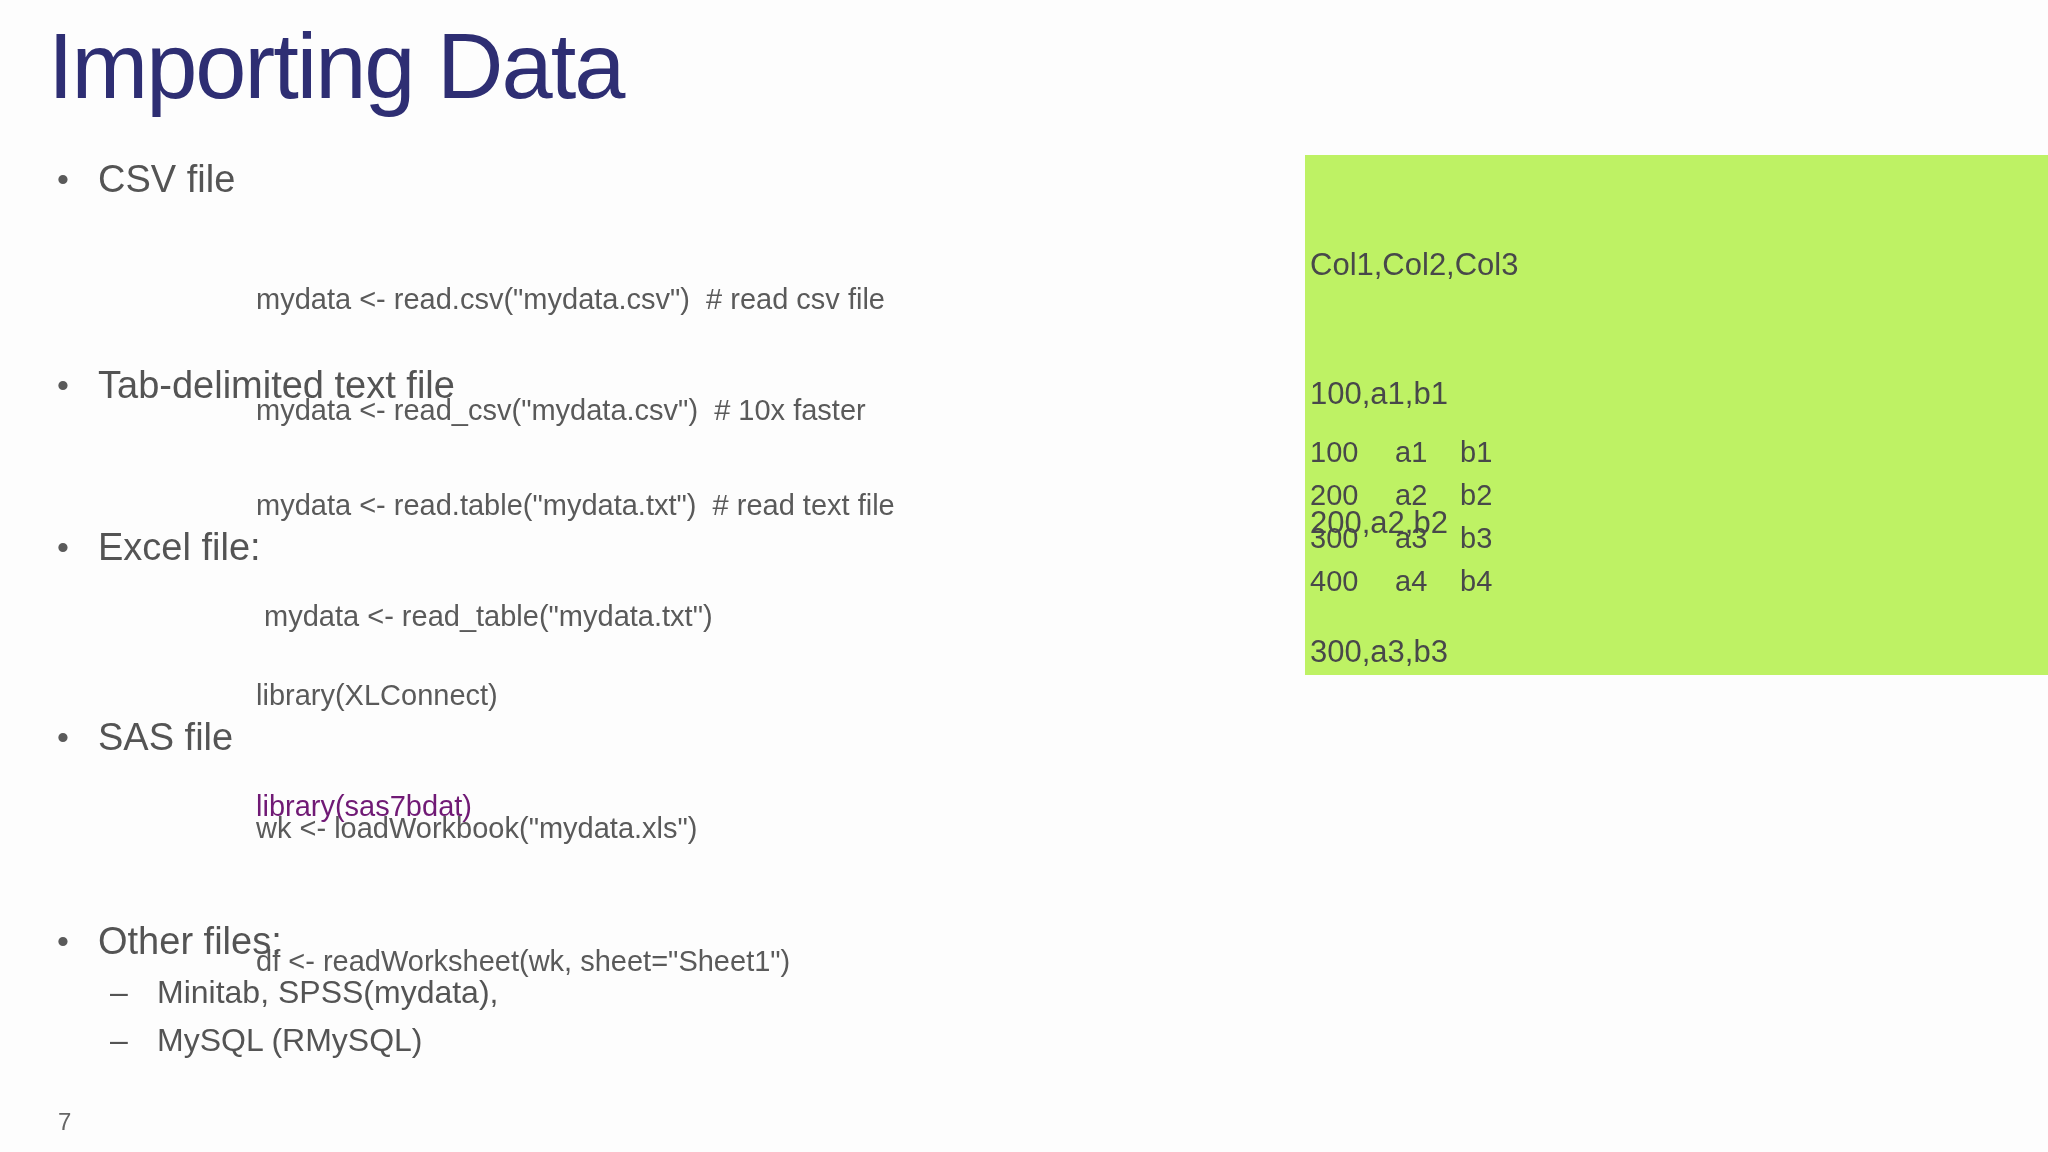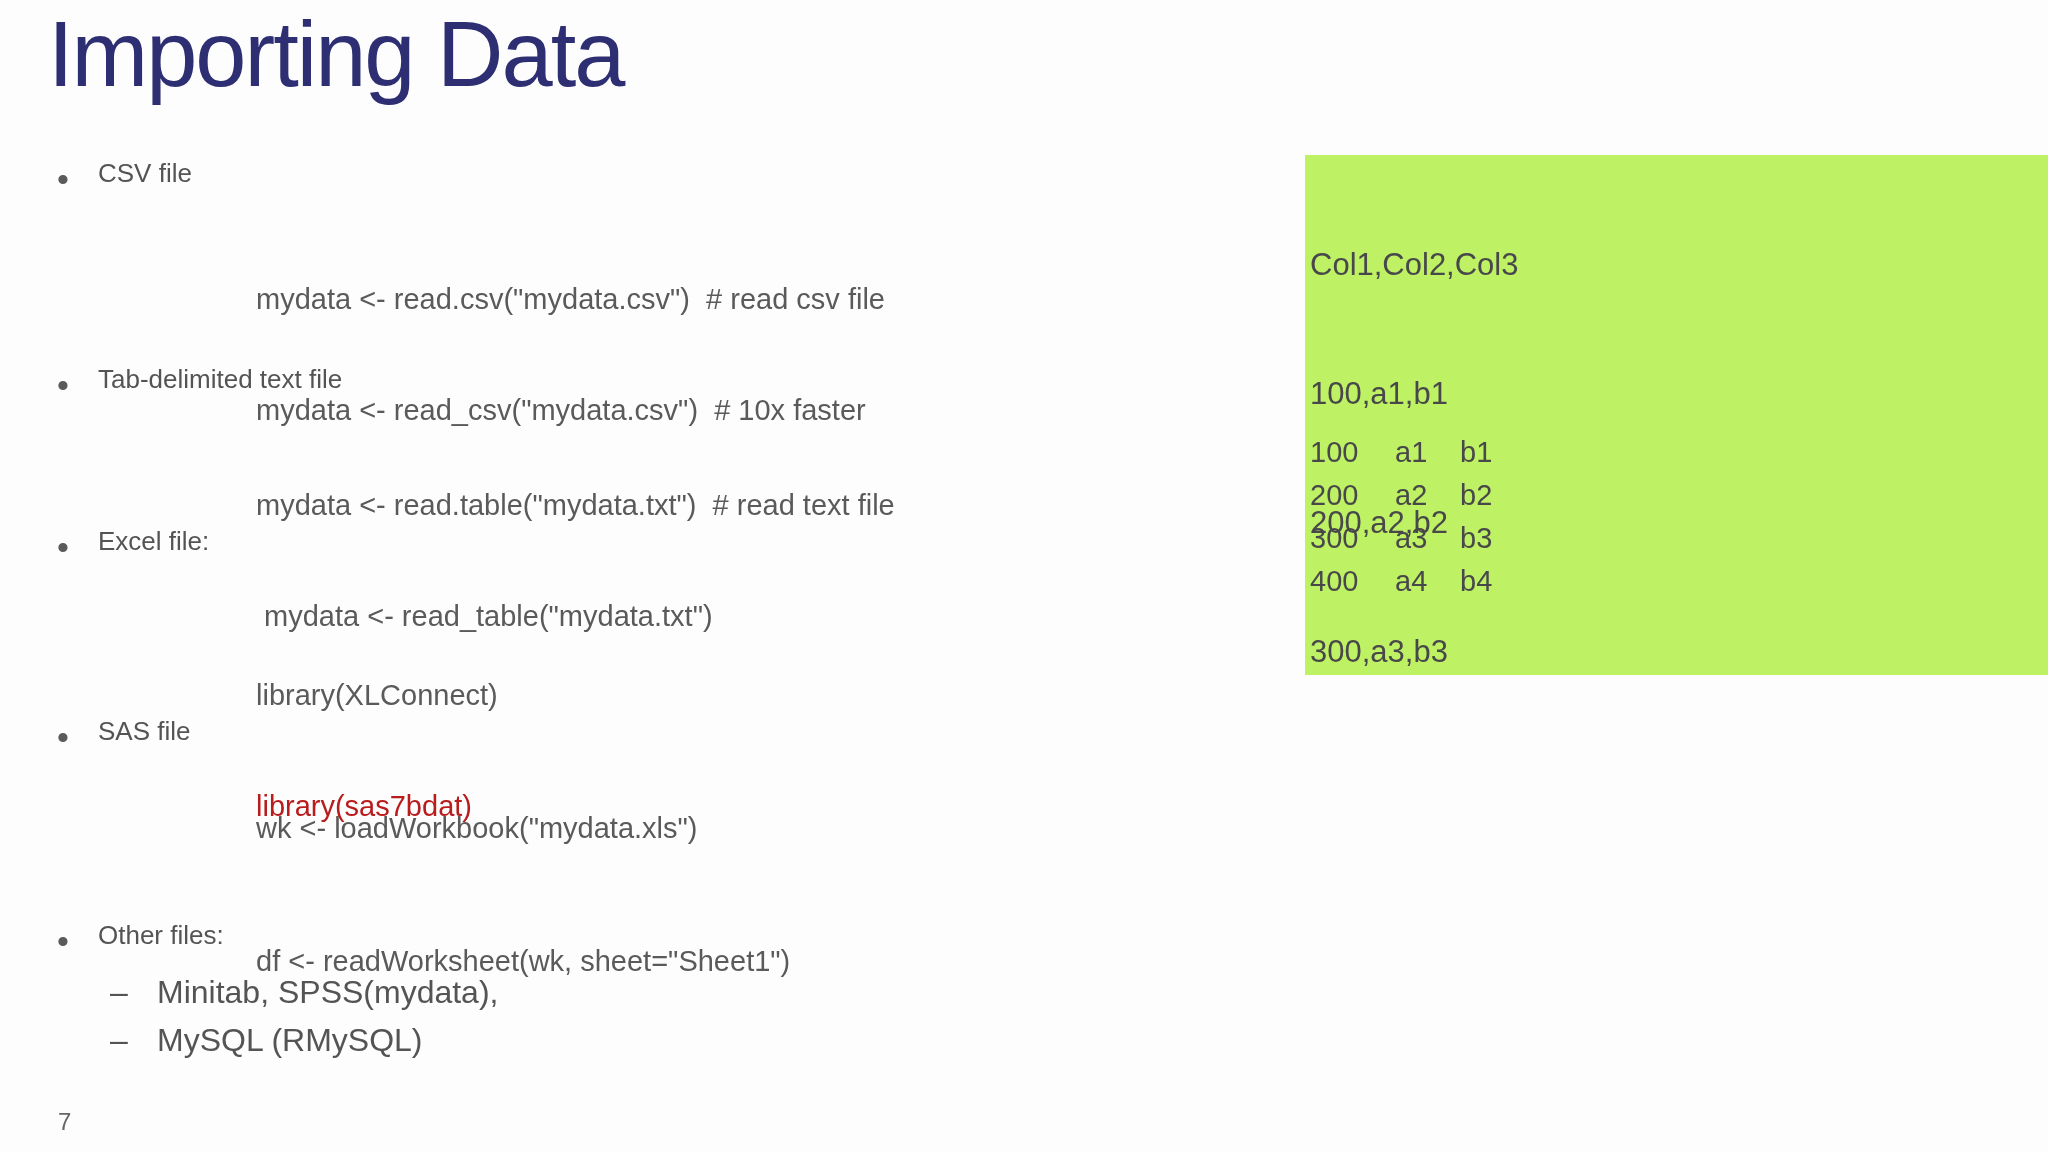--- a/index.html
+++ b/index.html
@@ -9,59 +9,59 @@
     height: 1152px;
     background: #fdfdfd;
     font-family: "Liberation Sans", sans-serif;
     overflow: hidden;
   }
 
   
   .slide-title {
     position: absolute;
     left: 48px;
-    top: 2px;
+    top: 14px;
     font-size: 92px;
     font-weight: normal;
     letter-spacing: -2px;
     color: #2e2e73;
     white-space: nowrap;
   }
 
   
   .bullet-dot {
     position: absolute;
     left: 57px;
     font-size: 34px;
     color: #5a5a5a;
   }
   .section-label {
     position: absolute;
     left: 98px;
-    font-size: 26px;
+    font-size: 38px;
     color: #545454;
     white-space: nowrap;
   }
 
   
   .code-block {
     position: absolute;
     left: 256px;
     font-size: 29px;
     color: #5a5a5a;
     white-space: pre;
   }
   .code-line { white-space: pre; }
   .lh45 .code-line { line-height: 45px; }
   .lh34 .code-line { line-height: 34px; margin-top: 33px; }
   .code-line-abs {
     position: absolute;
     left: 256px;
     font-size: 29px;
-    color: #b91c1c;
+    color: #701a75;
     white-space: pre;
   }
 
   
   .dash-bullet {
     position: absolute;
     left: 110px;
     font-size: 32px;
     color: #545454;
   }

